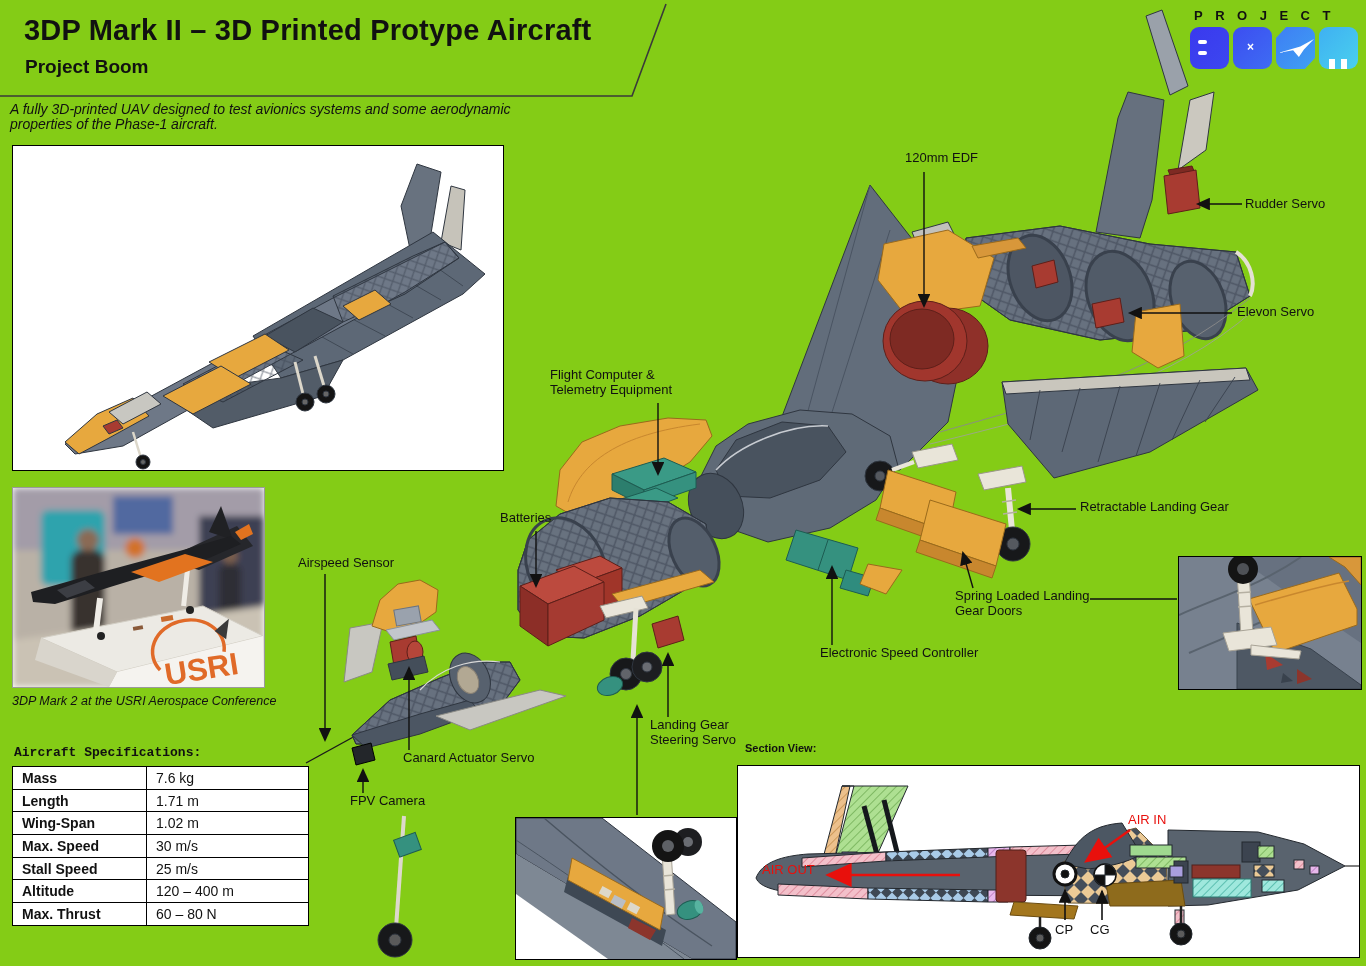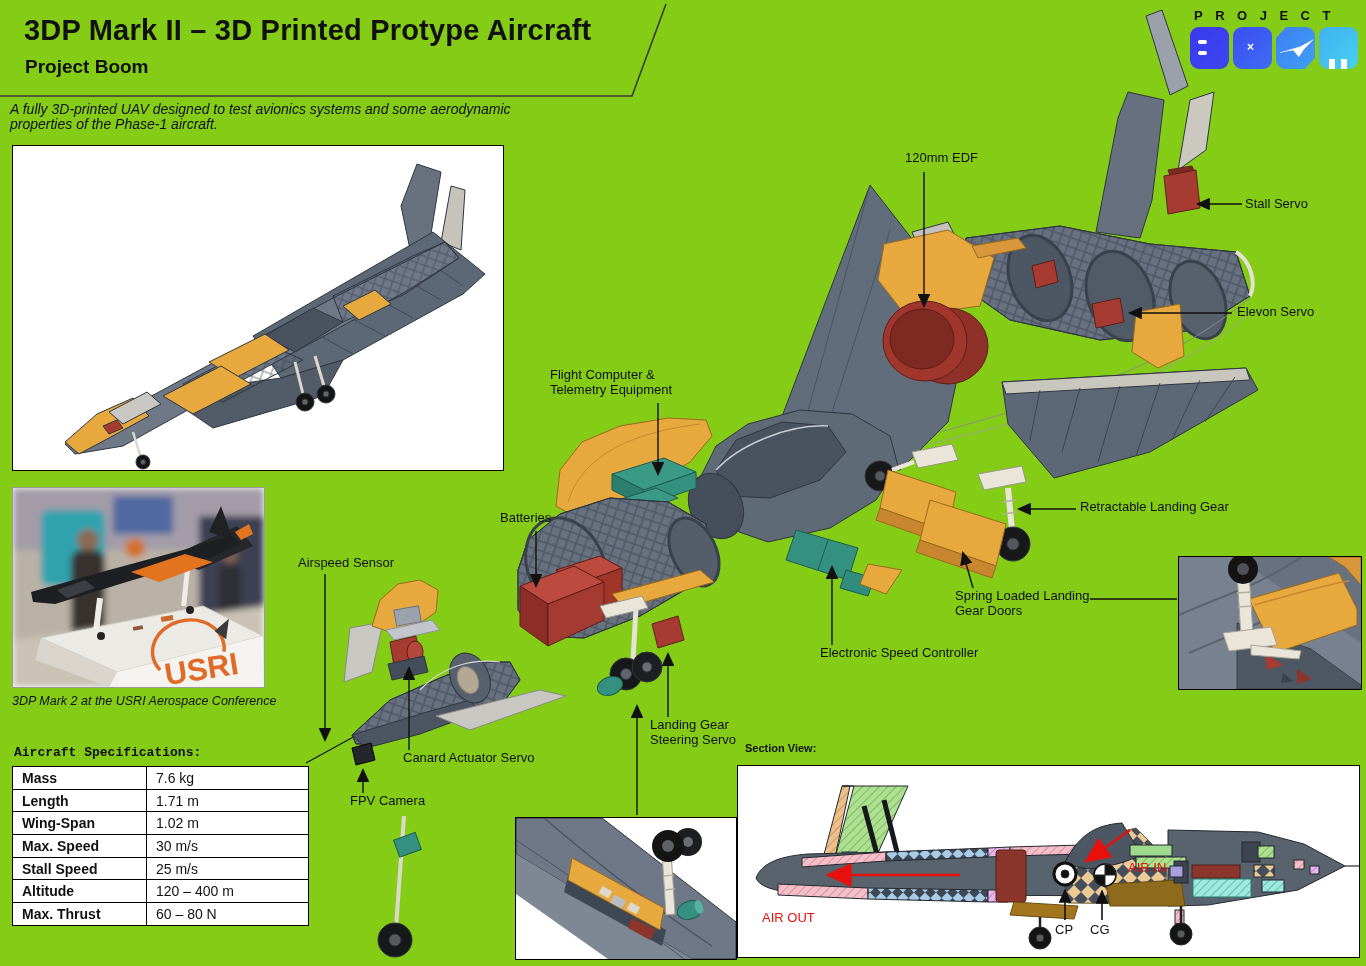--- a/index.html
+++ b/index.html
@@ -36,21 +36,21 @@
   
   .specs-heading{position:absolute;left:14px;top:745px;font-size:13px;font-weight:bold;font-family:Liberation Mono, monospace;}
   .specs{position:absolute;left:12px;top:766px;border-collapse:collapse;}
   .specs td{border:1.6px solid #000;font-size:14px;height:21.7px;padding:0 0 0 9px;background:#fff;}
   .specs td.k{width:124px;font-weight:bold;}
   .specs td.v{width:152px;}
   
   .sv-heading{position:absolute;left:745px;top:742px;font-size:11px;font-weight:bold;}
   .section-frame{left:737px;top:765px;width:621px;height:191px;}
   .sv-label{position:absolute;font-size:13px;font-weight:500;}
-  .sv-red{color:#e8100c;margin-top:48px;}
+  .sv-red{color:#e8100c;}
   
   .lbl{position:absolute;font-size:13px;line-height:14.5px;color:#111;white-space:pre-line;}
 </style>
 </head>
 <body>
 
 <div class="page">
 
   <svg class="abs" width="1366" height="966" viewBox="0 0 1366 966" style="left:0;top:0">
     <defs>
@@ -512,21 +512,21 @@
       <circle cx="172" cy="24" r="14" fill="#1d1e21"></circle>
         <circle cx="172" cy="24" r="5" fill="#6a6d73"></circle>
       <circle cx="152" cy="28" r="16" fill="#141414"></circle>
         <circle cx="152" cy="28" r="6" fill="#5e6166"></circle>
       <ellipse cx="174" cy="92" rx="13" ry="9" transform="rotate(-18 174 92)" fill="#35917f" stroke="#1d5c52"></ellipse>
       <ellipse cx="183" cy="89" rx="4" ry="7" transform="rotate(-18 183 89)" fill="#57b3a0"></ellipse>
     </svg>
   </div>
 
   <div class="lbl" style="left:905px;top:151px">120mm EDF</div>
-  <div class="lbl" style="left:1245px;top:197px">Stall Servo</div>
+  <div class="lbl" style="left:1245px;top:197px">Rudder Servo</div>
   <div class="lbl" style="left:1237px;top:305px">Elevon Servo</div>
   <div class="lbl" style="left:550px;top:368px">Flight Computer &amp;
 Telemetry Equipment</div>
   <div class="lbl" style="left:500px;top:511px">Batteries</div>
   <div class="lbl" style="left:298px;top:556px">Airspeed Sensor</div>
   <div class="lbl" style="left:1080px;top:500px">Retractable Landing Gear</div>
   <div class="lbl" style="left:955px;top:589px">Spring Loaded Landing
 Gear Doors</div>
   <div class="lbl" style="left:820px;top:646px">Electronic Speed Controller</div>
   <div class="lbl" style="left:650px;top:718px">Landing Gear

